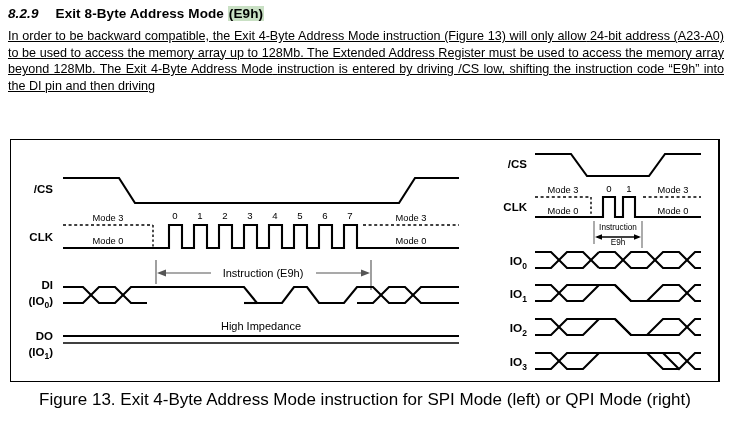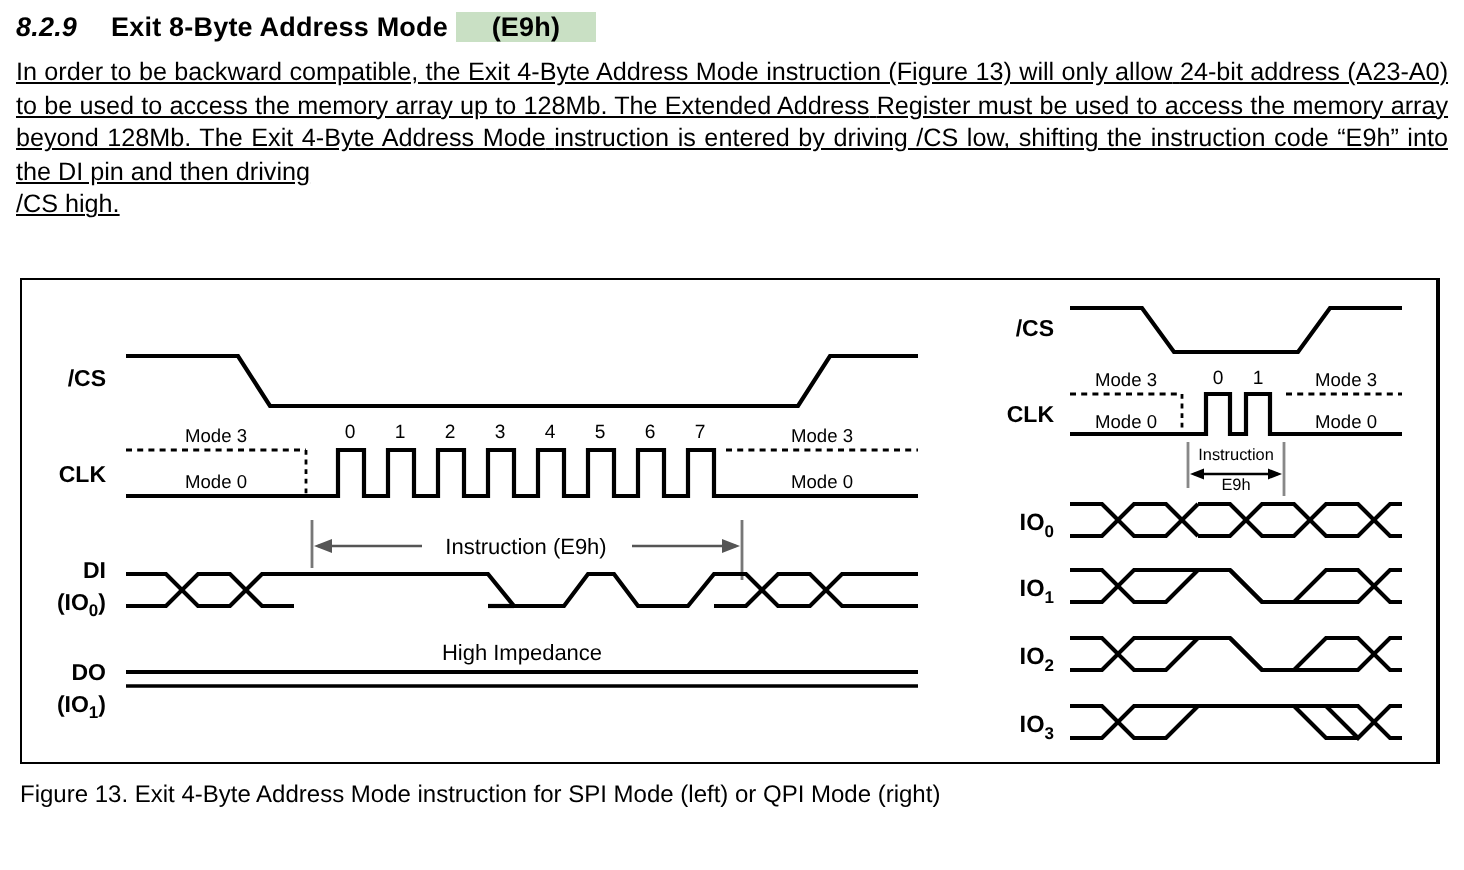--- a/index.html
+++ b/index.html
@@ -25,21 +25,21 @@
     width: 716px;
     font-size: 13.5px;
     font-weight: bold;
     letter-spacing: 0.1px;
     white-space: nowrap;
   }
   .heading .sec-num { display: inline-block; font-style: italic; }
   .heading .sec-title { display: inline-block; margin-left: 17px; }
   .hl {
     background: #c9e0c4;
-    padding: 0 18px;
+    padding: 0 1px;
   }
 
   
   .body-text {
     position: absolute;
     left: 8px;
     top: 28px;
     width: 716px;
     font-size: 12.6px;
     line-height: 16.6px;
@@ -72,22 +72,22 @@
     display: block;
     position: absolute;
     top: 0;
     left: 0;
   }
   .caption {
     position: absolute;
     left: 10px;
     top: 390px;
     width: 710px;
-    text-align: left;
-    font-size: 12px;
+    text-align: center;
+    font-size: 17px;
   }
 
   
   text {
     font-family: "Liberation Sans", sans-serif;
     fill: #000;
   }
   .lbl-pin   { font-size: 11.5px; font-weight: bold; }
   .lbl-sub   { font-size: 11.5px; font-weight: bold; }
   .lbl-mode  { font-size: 9.3px; }
@@ -111,21 +111,20 @@
 
 <div class="heading">
   <span class="sec-num">8.2.9</span><span class="sec-title"><span>Exit 8-Byte Address Mode </span><span class="hl">(E9h)</span></span>
 </div>
 
 <div class="body-text">
   <span>In order to be backward compatible, the Exit 4-Byte Address Mode instruction (Figure 13) will only allow</span>
   <span>24-bit address (A23-A0) to be used to access the memory array up to 128Mb. The Extended Address</span>
   <span>Register must be used to access the memory array beyond 128Mb. The Exit 4-Byte Address Mode</span>
   <span>instruction is entered by driving /CS low, shifting the instruction code “E9h” into the DI pin and then driving</span>
-  <span class="last-line">/CS high.</span>
 </div>
 
 <div class="figure-frame">
   <div class="inner-divider"></div>
 
   <svg class="diagram-svg" width="708" height="241" viewBox="0 0 708 241">
 
     <g>
 
       <text class="lbl-pin" x="42" y="53" text-anchor="end">/CS</text>

